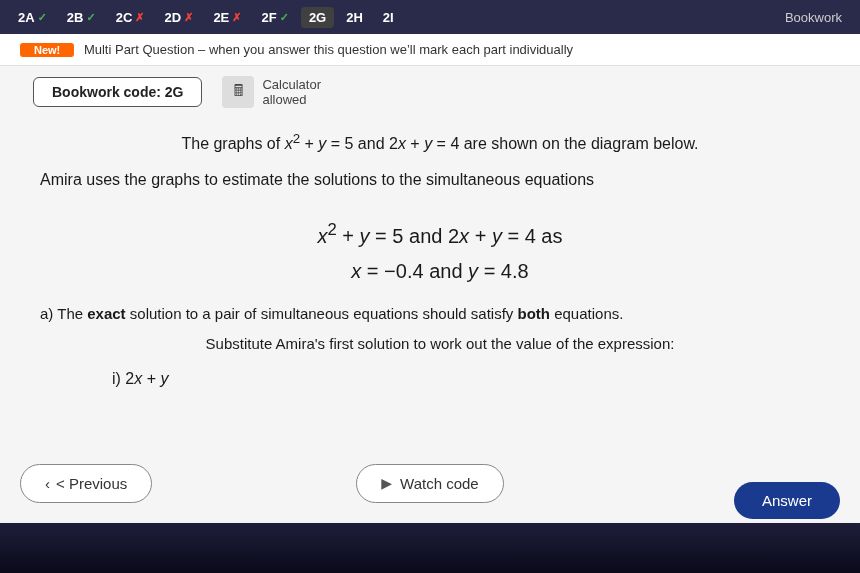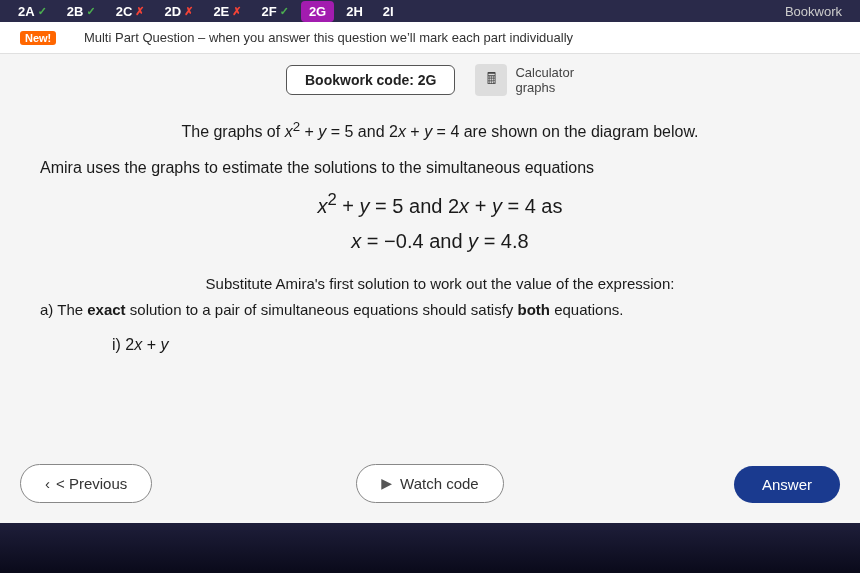--- a/index.html
+++ b/index.html
@@ -21,38 +21,38 @@
       flex-direction: column;
     }
 
     
     .top-nav {
       background: #2a2a4a;
       display: flex;
       align-items: center;
       padding: 4px 10px;
       gap: 4px;
-      height: 22px;
+      height: 34px;
       flex-shrink: 0;
     }
 
     .nav-item {
       display: flex;
       align-items: center;
       gap: 3px;
       padding: 3px 8px;
       border-radius: 4px;
       font-size: 13px;
       font-weight: bold;
       color: #fff;
       cursor: pointer;
     }
 
     .nav-item.active {
-      background: #a21caf;
+      background: #404040;
     }
 
     .nav-icon {
       font-size: 11px;
     }
 
     .nav-icon.check { color: #4caf50; }
     .nav-icon.cross { color: #f44336; }
 
     .nav-summary {
@@ -78,29 +78,28 @@
       font-size: 13px;
       color: #333;
       border-bottom: 1px solid #e0e0e0;
     }
 
     .new-label {
       background: #ff6600;
       color: white;
       font-size: 11px;
       font-weight: bold;
-      padding: 1px 5px;
+      padding: 1px 14px;
       border-radius: 3px;
-      margin-right: 24px;
+      margin-right: 6px;
     }
 
     .bookwork-row {
       display: flex;
       align-items: center;
-      justify-content: center;
       padding: 10px 33px;
       gap: 20px;
       background: #f5f5f5;
     }
 
     .bookwork-code-btn {
       background: #fff;
       border: 1.5px solid #555;
       border-radius: 6px;
       padding: 6px 18px;
@@ -209,21 +208,21 @@
     }
 
     .video-icon {
       color: #555;
       font-size: 14px;
     }
 
     .answer-btn {
       position: absolute;
       right: 20px;
-      bottom: 20px;
+      bottom: 4px;
       background: #1a3a8f;
       border: none;
       border-radius: 24px;
       padding: 10px 28px;
       font-size: 15px;
       color: #fff;
       cursor: pointer;
     }
 
     
@@ -281,47 +280,47 @@
       <span class="new-label">New!</span>
       <span>Multi Part Question – when you answer this question we’ll mark each part individually</span>
     </div>
 
     <div class="bookwork-row">
       <button class="bookwork-code-btn">Bookwork code: 2G</button>
       <div class="calculator-box">
         <div class="calc-icon">🖩</div>
         <div>
           <div>Calculator</div>
-          <div>graphs</div>
+          <div>allowed</div>
         </div>
       </div>
     </div>
 
     <div class="question-area">
 
       <div class="question-text">
         The graphs of <em>x</em><sup>2</sup> + <em>y</em> = 5 and 2<em>x</em> + <em>y</em> = 4 are shown on the diagram below.
       </div>
 
-      <div style="font-size:16px; margin-bottom:6px;">
+      <div style="font-size:16px; margin-bottom:24px;">
         Amira uses the graphs to estimate the solutions to the simultaneous equations
       </div>
       <div class="math-block">
         <em>x</em><sup>2</sup> + <em>y</em> = 5 and 2<em>x</em> + <em>y</em> = 4 as
       </div>
       <div class="math-block">
         <em>x</em> = −0.4 and <em>y</em> = 4.8
       </div>
 
       <div class="part-a">
+        <div>
+          a) The <span class="bold">exact</span> solution to a pair of simultaneous equations should satisfy <span class="bold">both</span> equations.
+        </div>
         <div style="text-align:center; margin-top:4px;">
           Substitute Amira's first solution to work out the value of the expression:
-        </div>
-        <div>
-          a) The <span class="bold">exact</span> solution to a pair of simultaneous equations should satisfy <span class="bold">both</span> equations.
         </div>
       </div>
 
       <div class="sub-parts">
         <div class="sub-part">
           i) 2<em>x</em> + <em>y</em>
         </div>
       </div>
 
     </div>

